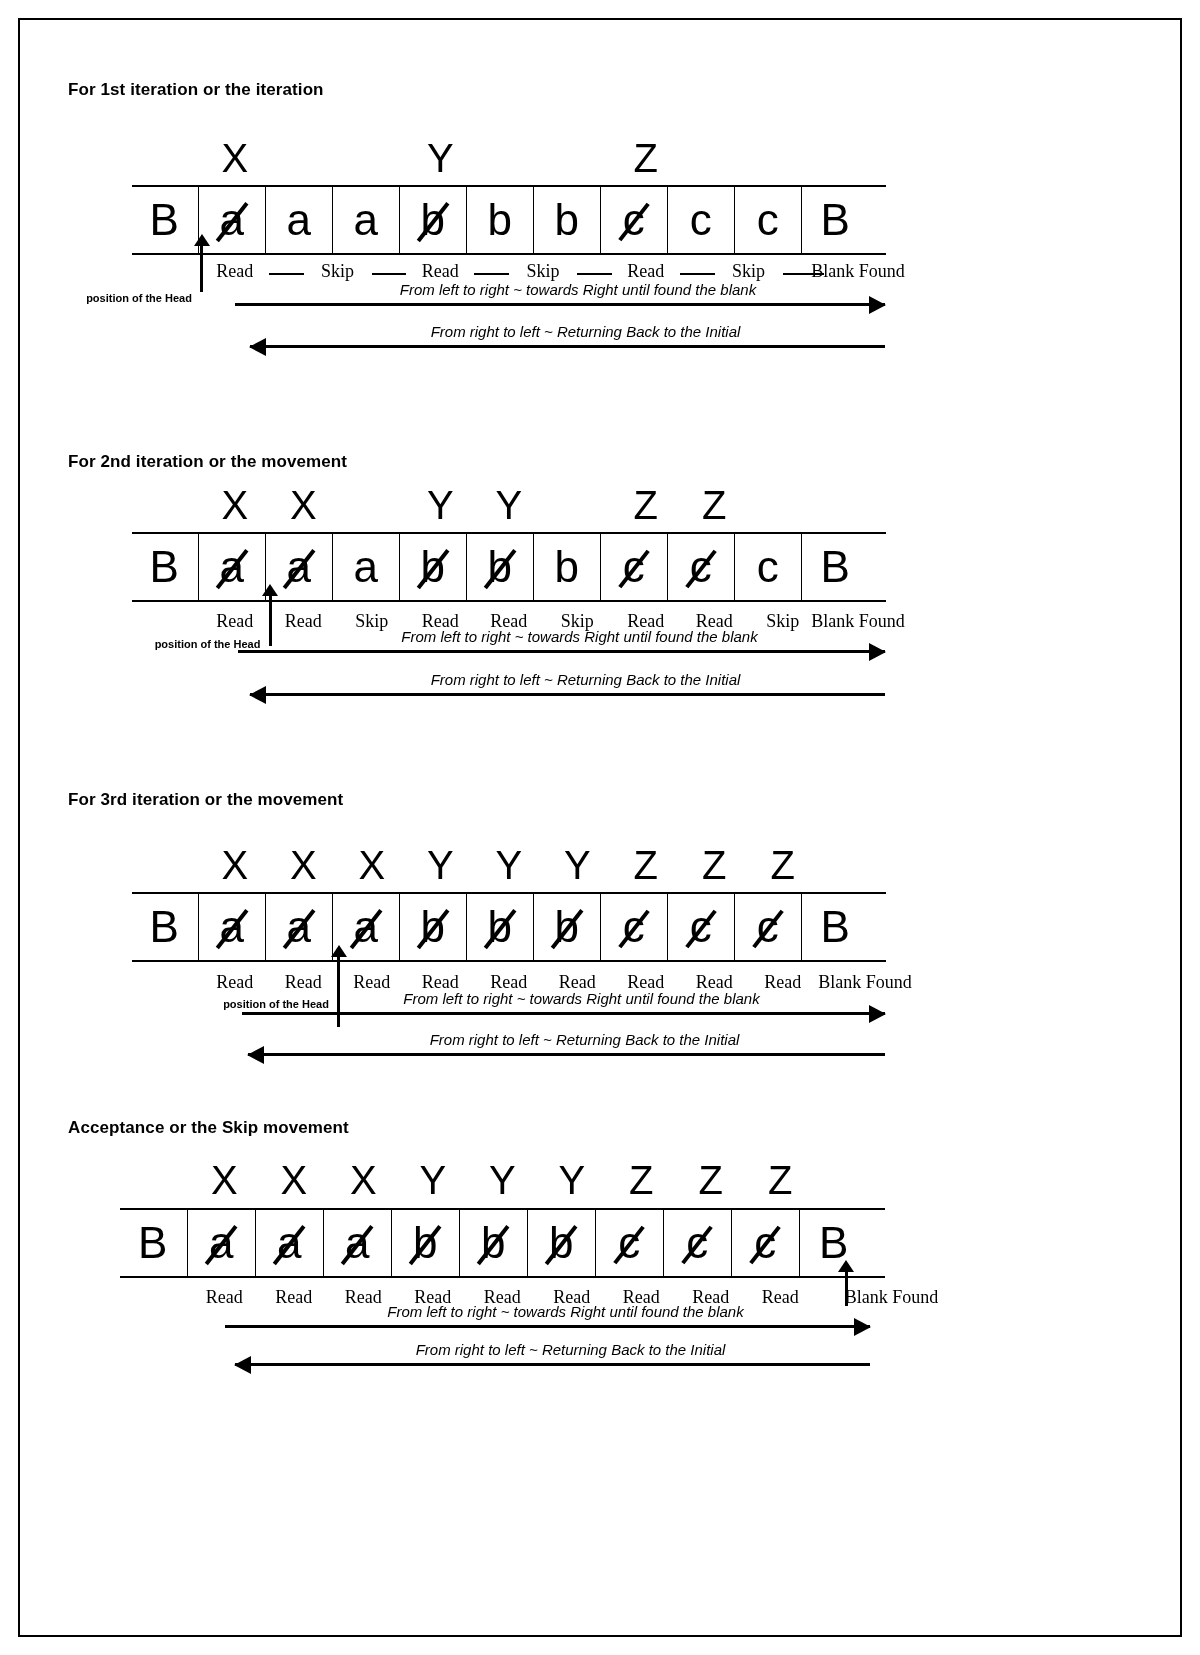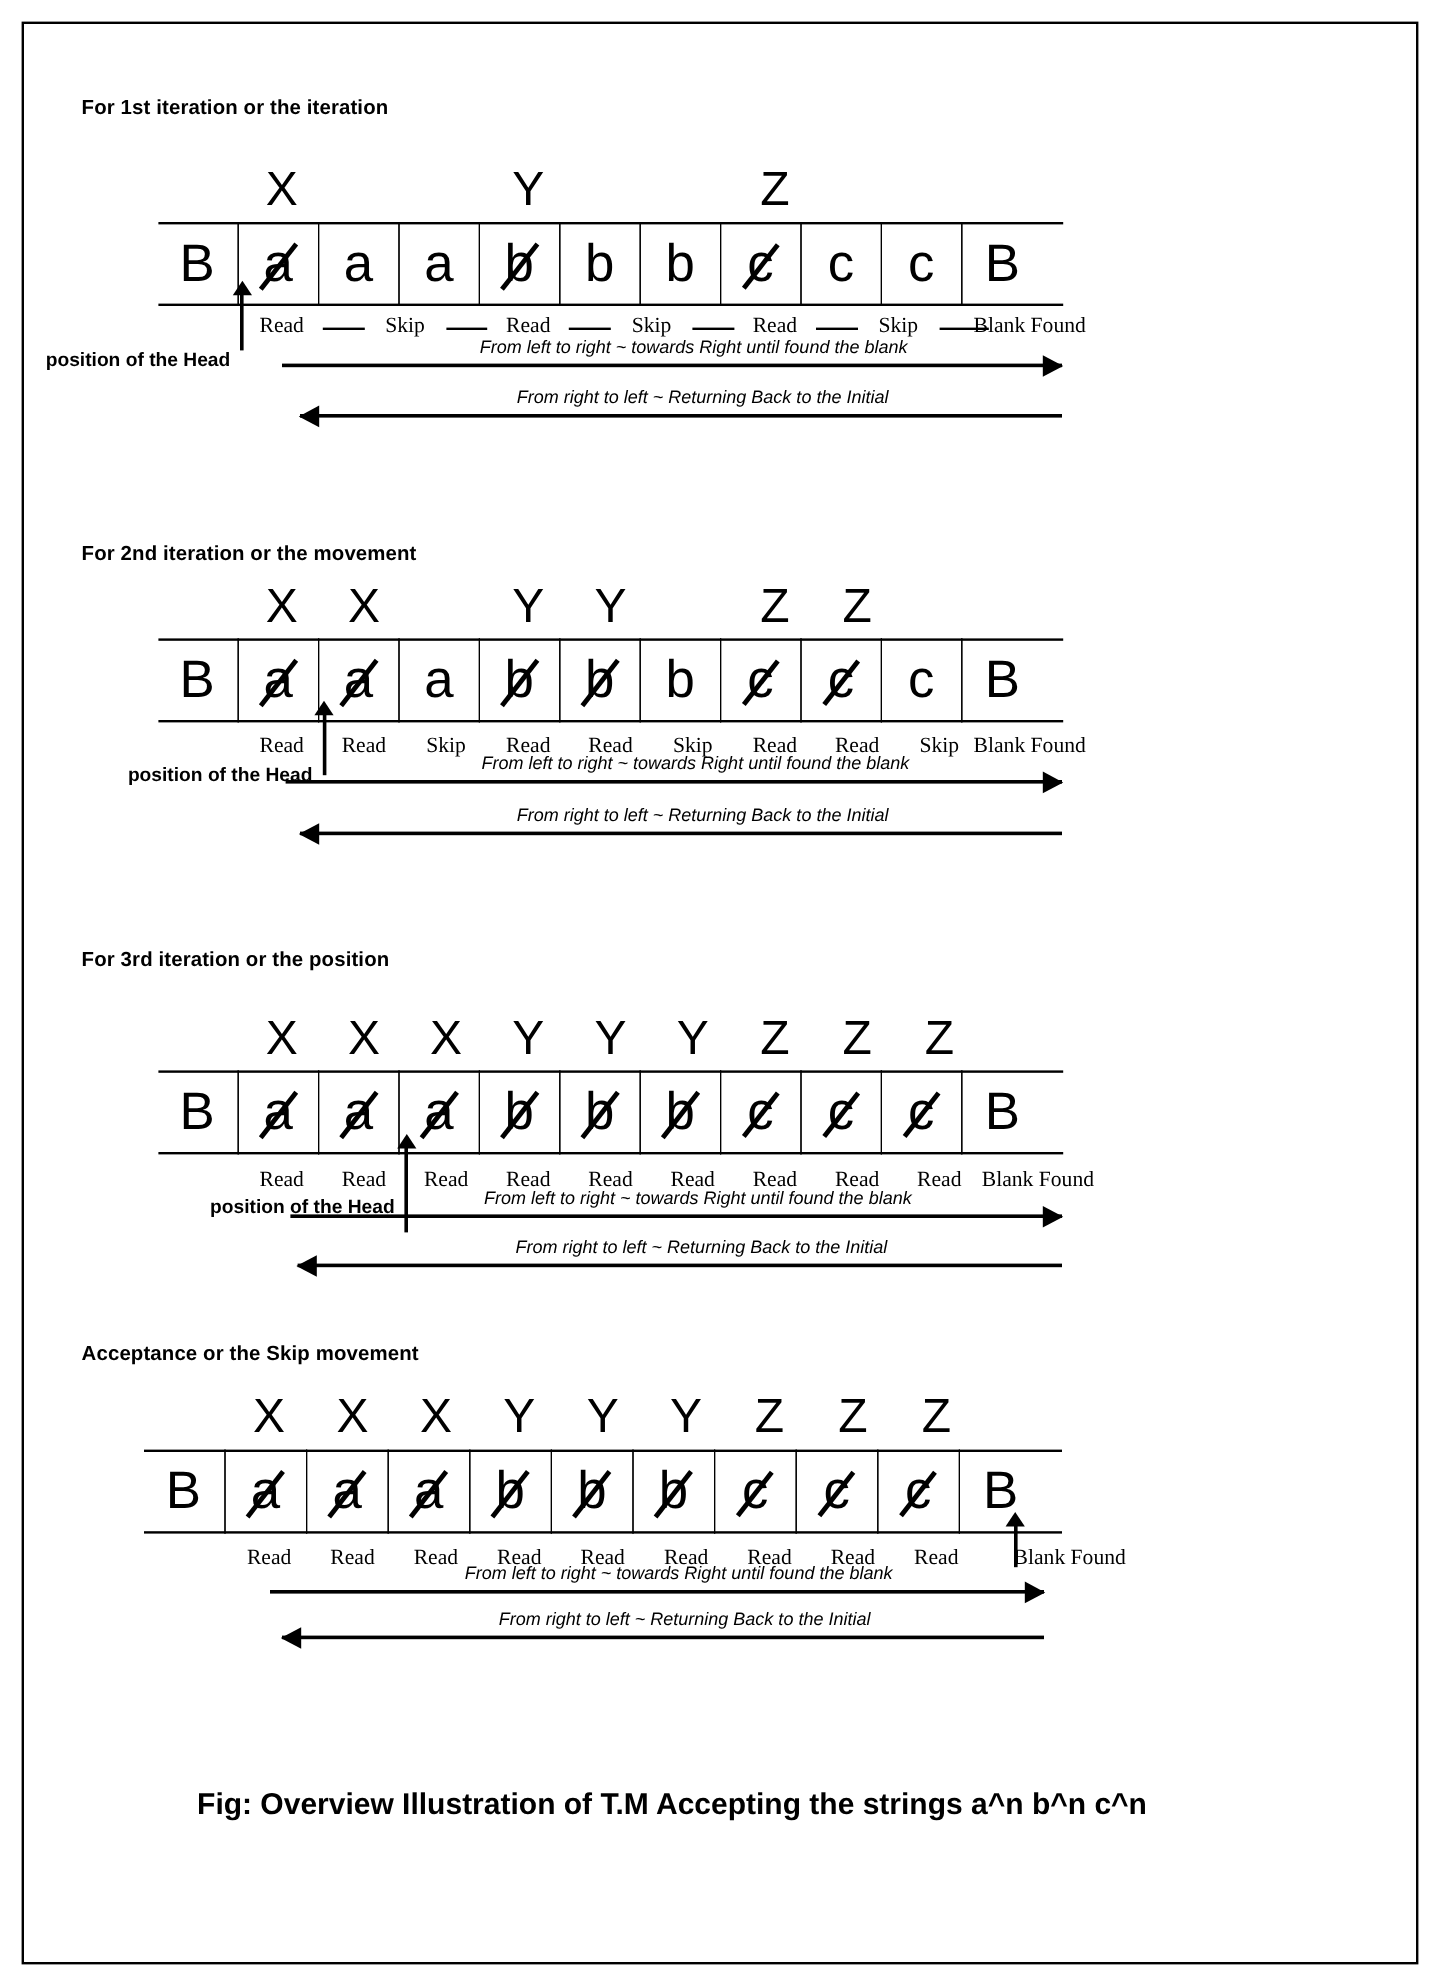--- a/index.html
+++ b/index.html
@@ -77,21 +77,21 @@
     font-size:18px;
     line-height:1;
     white-space:nowrap;
     transform:translateX(-50%);
     font-family:Liberation Serif, serif;
   }
   .dash{position:absolute;height:2px;background:#000;}
 
   .headnote{
     position:absolute;
-    font-size:16px;
+    font-size:11px;
     font-weight:bold;
     white-space:nowrap;
     transform:translateX(-100%);
   }
 
   
   .headarrow{position:absolute;}
   .headarrow .stem{position:absolute;left:50%;margin-left:-1.5px;top:8px;bottom:0;width:3px;background:#000;}
   .headarrow .tip{
     position:absolute;left:50%;top:0;margin-left:-8px;
@@ -276,21 +276,21 @@
       <div class="dirlabel" style="left: 559.5px; top: 608px;">From left to right ~ towards Right until found the blank</div>
       <div class="dirwrap" style="left: 218px; top: 630px; width: 647px; height: 3px;">
         <div class="line"></div>
         <div class="head-r"></div>
       </div>
       <div class="dirlabel" style="left: 565.5px; top: 651px;">From right to left ~ Returning Back to the Initial</div>
       <div class="dirwrap" style="left: 230px; top: 673px; width: 635px; height: 3px;">
         <div class="line"></div>
         <div class="head-l"></div>
       </div>
-      <div class="sec-title" style="left: 48px; top: 770px;">For 3rd iteration or the position</div>
+      <div class="sec-title" style="left: 48px; top: 770px;">For 3rd iteration or the movement</div>
       <div class="mark" style="left: 214.75px; top: 825px;">X</div>
       <div class="mark" style="left: 283.25px; top: 825px;">X</div>
       <div class="mark" style="left: 351.75px; top: 825px;">X</div>
       <div class="mark" style="left: 420.25px; top: 825px;">Y</div>
       <div class="mark" style="left: 488.75px; top: 825px;">Y</div>
       <div class="mark" style="left: 557.25px; top: 825px;">Y</div>
       <div class="mark" style="left: 625.75px; top: 825px;">Z</div>
       <div class="mark" style="left: 694.25px; top: 825px;">Z</div>
       <div class="mark" style="left: 762.75px; top: 825px;">Z</div>
       <div class="tape" style="left: 112px; top: 872px; width: 753.5px; height: 70px;">
@@ -423,15 +423,14 @@
       <div class="dirlabel" style="left: 545.5px; top: 1283px;">From left to right ~ towards Right until found the blank</div>
       <div class="dirwrap" style="left: 205px; top: 1305px; width: 645px; height: 3px;">
         <div class="line"></div>
         <div class="head-r"></div>
       </div>
       <div class="dirlabel" style="left: 550.5px; top: 1321px;">From right to left ~ Returning Back to the Initial</div>
       <div class="dirwrap" style="left: 215px; top: 1343px; width: 635px; height: 3px;">
         <div class="line"></div>
         <div class="head-l"></div>
       </div>
-      <div class="caption" style="left: 540px; top: 1470px;">Fig: Overview Illustration of T.M Accepting the strings a^n b^n c^n</div>
     </div>
 </div>
 
 </body></html>

